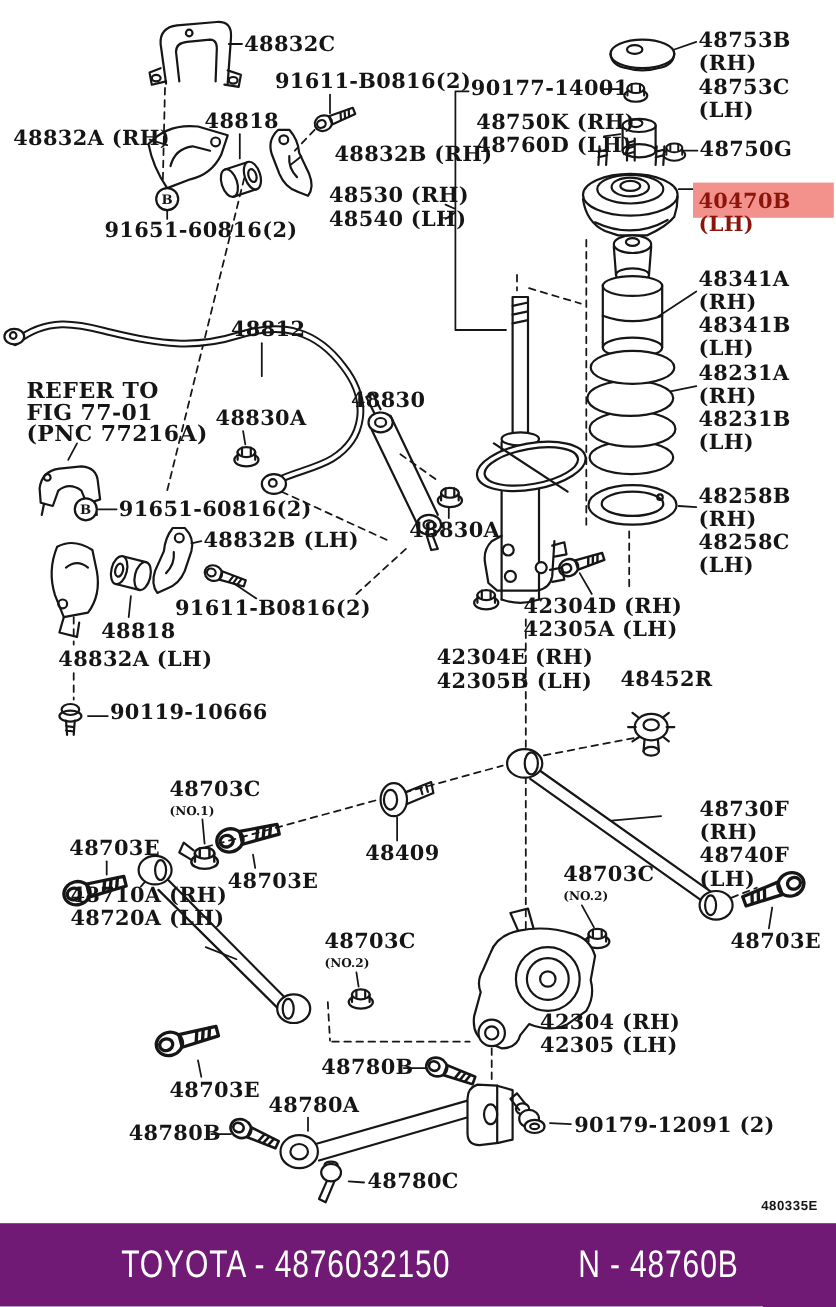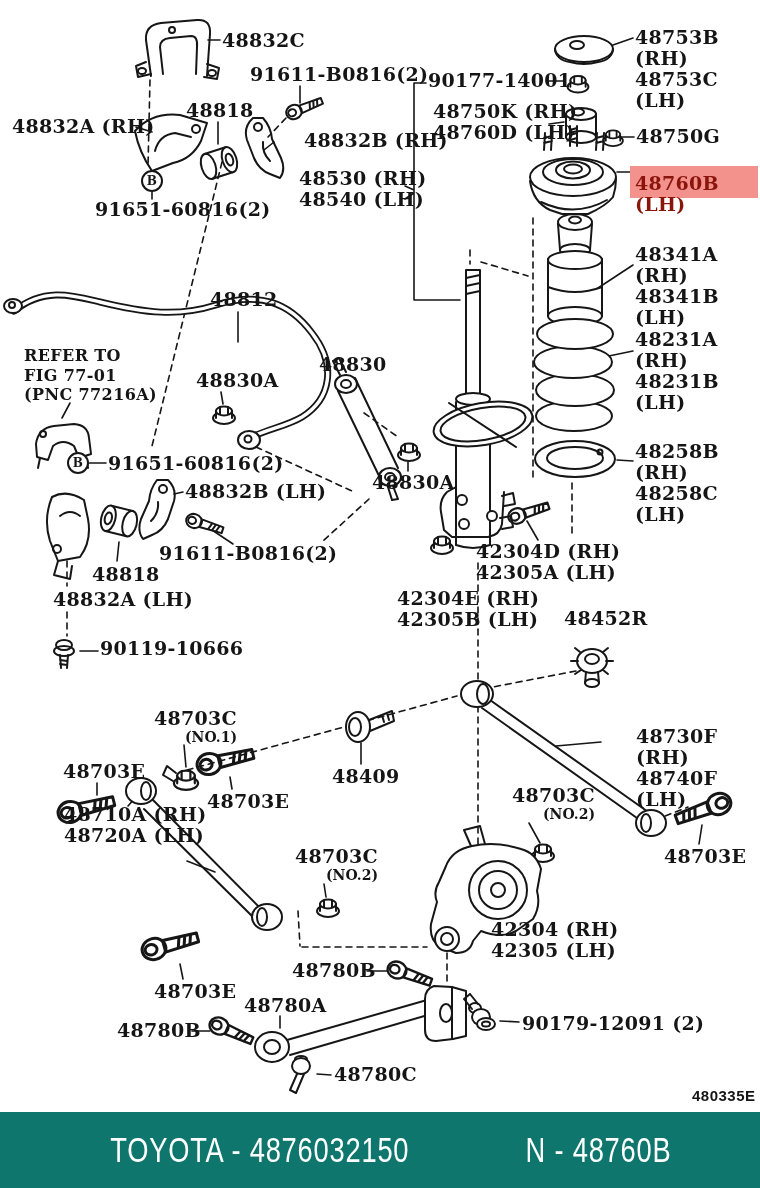--- a/index.html
+++ b/index.html
@@ -9,27 +9,27 @@
   #dwg *{stroke:#161616;stroke-width:2;fill:none;stroke-linecap:round;stroke-linejoin:round;}
   #dwg .wf{fill:#ffffff;}
   #dwg .ld{stroke-width:1.6;}
   #dwg .dsh{stroke-dasharray:6 5;stroke-width:1.6;}
   #dwg .hv{stroke-width:7;}
   #dwg .hvw{stroke:#ffffff;stroke-width:3.4;}
   #hl-box{position:absolute;z-index:1;}
   #callouts{position:absolute;left:0;top:0;width:100%;height:100%;z-index:2;border-radius:19px;}
   .callout{position:absolute;font-weight:bold;font-size:19px;line-height:21px;
            letter-spacing:0.3px;color:#151515;white-space:pre-line;}
-  .callout.note{font-size:16px;line-height:19.5px;letter-spacing:0.4px;}
+  .callout.note{font-size:20px;line-height:19.5px;letter-spacing:0.4px;}
   .callout.code{font-family:"Liberation Sans",sans-serif;font-weight:600;
-                font-size:15px;line-height:16px;letter-spacing:0.5px;}
+                font-size:12px;line-height:16px;letter-spacing:0.5px;}
   .callout.circled{width:22px;height:22px;border:2px solid #161616;border-radius:50%;
                    font-size:12px;line-height:18px;text-align:center;
                    transform:translate(-50%,-50%);box-sizing:border-box;background:#fff;}
-  .callout .sub{font-size:14px;line-height:13px;text-align:right;letter-spacing:0;margin-top:2px;}
+  .callout .sub{font-size:11px;line-height:13px;text-align:left;letter-spacing:0;margin-top:2px;}
   #footer-bar{position:absolute;left:0;top:1112px;width:760px;height:76px;
               display:flex;align-items:center;justify-content:center;gap:54px;z-index:3;}
   #footer-bar span{color:#ffffff;font-family:"Liberation Sans",sans-serif;
                    font-size:35px;font-weight:400;letter-spacing:1px;
                    transform:scaleX(0.78);white-space:nowrap;}
 </style>
 </head>
 <body>
 
 <div id="stage">
@@ -364,21 +364,21 @@
 48753C (LH)</div>
       <div class="callout" style="left: 428px; top: 70px;">90177-14001</div>
       <div class="callout" style="left: 186px; top: 100px;">48818</div>
       <div class="callout" style="left: 12px; top: 116px;">48832A (RH)</div>
       <div class="callout" style="left: 276px; top: 130px; margin-left: 28px;">48832B (RH)</div>
       <div class="callout" style="left: 433px; top: 101px;">48750K (RH)
 48760D (LH)</div>
       <div class="callout" style="left: 636px; top: 126px;">48750G</div>
       <div class="callout" style="left: 299px; top: 168px;">48530 (RH)
 48540 (LH)</div>
-      <div class="callout hl" style="left: 635px; top: 173px; color: rgb(138, 21, 11);">48760B (LH)</div>
+      <div class="callout hl" style="left: 635px; top: 173px; color: rgb(138, 21, 11);">40470B (LH)</div>
       <div class="callout" style="left: 95px; top: 199px;">91651-60816(2)</div>
       <div class="callout" style="left: 635px; top: 244px;">48341A (RH)
 48341B (LH)</div>
       <div class="callout" style="left: 210px; top: 289px;">48812</div>
       <div class="callout" style="left: 635px; top: 329px;">48231A (RH)
 48231B (LH)</div>
       <div class="callout note" style="left: 24px; top: 346px;">REFER TO
 FIG 77-01
 (PNC 77216A)</div>
       <div class="callout" style="left: 196px; top: 370px;">48830A</div>
@@ -414,17 +414,17 @@
       <div class="callout" style="left: 292px; top: 960px;">48780B</div>
       <div class="callout" style="left: 244px; top: 995px;">48780A</div>
       <div class="callout" style="left: 117px; top: 1020px;">48780B</div>
       <div class="callout" style="left: 522px; top: 1013px;">90179-12091 (2)</div>
       <div class="callout" style="left: 334px; top: 1064px;">48780C</div>
       <div class="callout circled" style="left: 152px; top: 181px;">B</div>
       <div class="callout circled" style="left: 78px; top: 463px;">B</div>
       <div class="callout code" style="left: 692px; top: 1088px;">480335E</div>
     </div>
 
-  <div id="footer-bar" style="background: #0f766e; align-items: center;">
+  <div id="footer-bar" style="background: #701a75; align-items: center;">
     <span>TOYOTA - 4876032150</span>
     <span>N - 48760B</span>
   </div>
 </div>
 
 </body></html>

